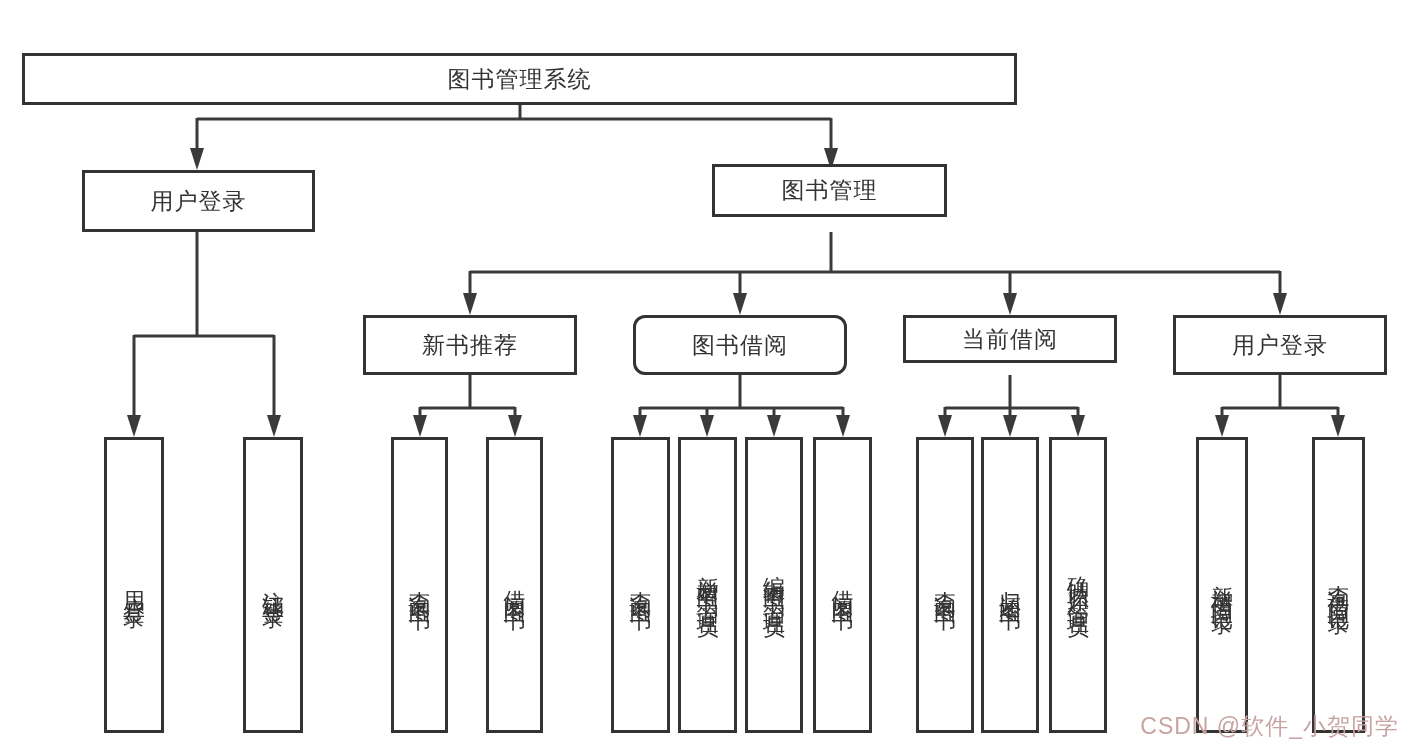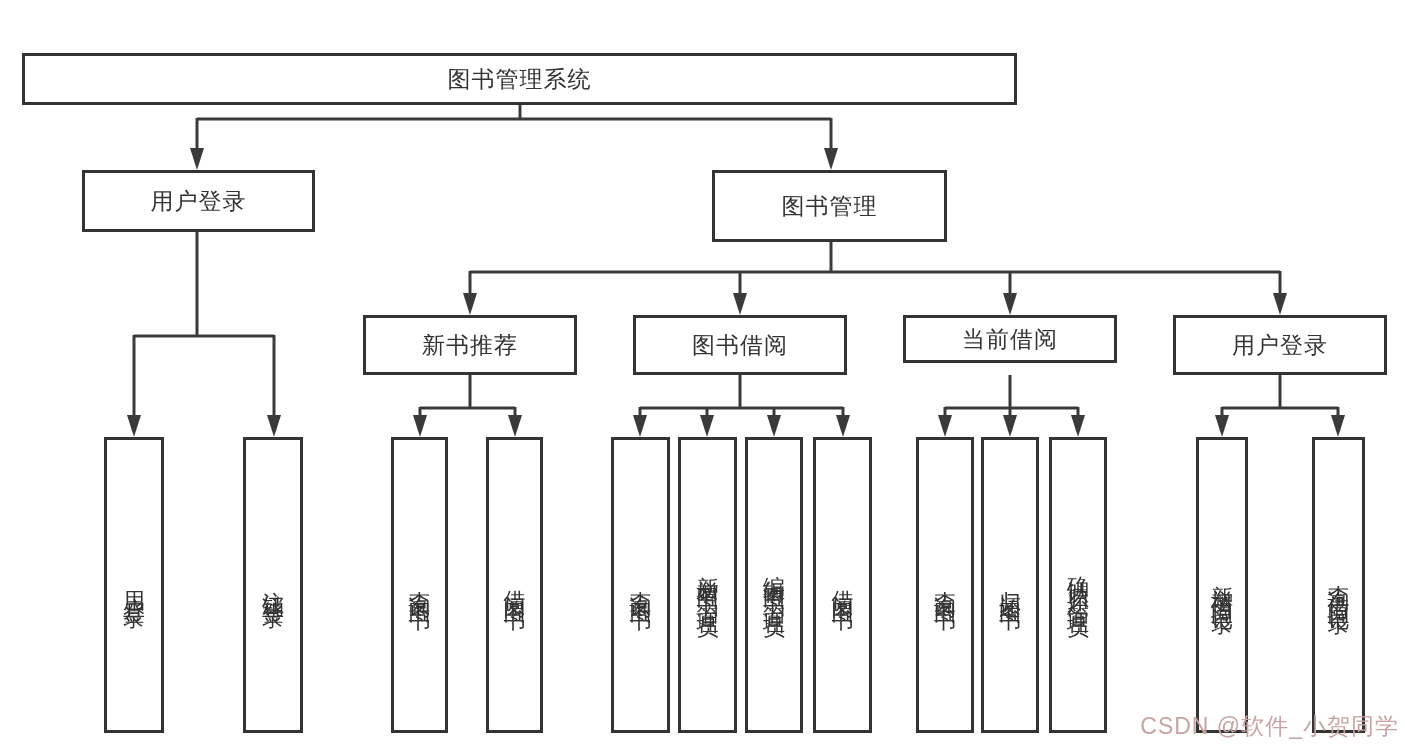--- a/index.html
+++ b/index.html
@@ -126,28 +126,28 @@
     </g>
   </svg>
 
   <div class="node hnode" style="left:22px;top:13px;width:995px;height:52px;margin-top:40px;">
     <span>图书管理系统</span>
   </div>
 
   <div class="node hnode" style="left:82px;top:170px;width:233px;height:62px;">
     <span>用户登录</span>
   </div>
-  <div class="node hnode" style="left:712px;top:170px;width:235px;height:72px;">
+  <div class="node hnode" style="left:712px;top:164px;width:235px;height:53px;">
     <span>图书管理</span>
   </div>
 
   <div class="node hnode" style="left:363px;top:315px;width:214px;height:60px;">
     <span>新书推荐</span>
   </div>
-  <div class="node hnode" style="left:633px;top:315px;width:214px;height:60px;">
+  <div class="node hnode" style="left:633px;top:315px;width:214px;height:60px;border-radius:12px;">
     <span>图书借阅</span>
   </div>
   <div class="node hnode" style="left:903px;top:315px;width:214px;height:48px;">
     <span>当前借阅</span>
   </div>
   <div class="node hnode" style="left:1173px;top:315px;width:214px;height:60px;">
     <span>用户登录</span>
   </div>
 
   <div class="node vbox" style="left:104px;top:437px;width:60px;height:296px;">

